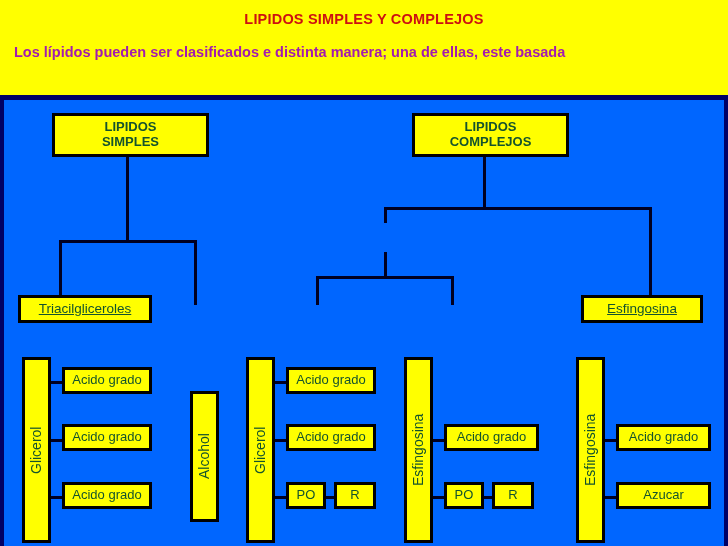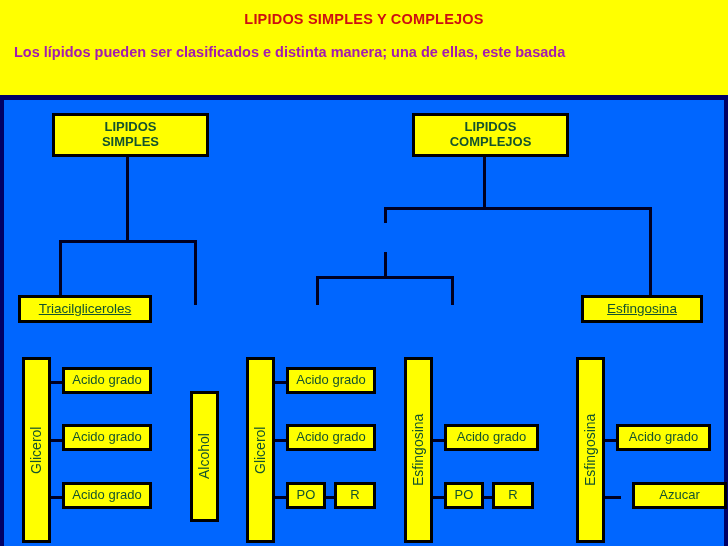--- a/index.html
+++ b/index.html
@@ -139,16 +139,16 @@
     <div class="ln hl" style="left:427px;top:396px;width:18px;"></div>
     <div class="box leaf" style="left:440px;top:324px;width:95px;height:27px;">Acido grado</div>
     <div class="box leaf" style="left:440px;top:382px;width:40px;height:27px;">PO</div>
     <div class="ln hl" style="left:477px;top:396px;width:14px;"></div>
     <div class="box leaf" style="left:488px;top:382px;width:42px;height:27px;">R</div>
 
     <div class="box vert" style="left:572px;top:257px;width:29px;height:186px;">Esfingosina</div>
     <div class="ln hl" style="left:599px;top:339px;width:18px;"></div>
     <div class="ln hl" style="left:599px;top:396px;width:18px;"></div>
     <div class="box leaf" style="left:612px;top:324px;width:95px;height:27px;">Acido grado</div>
-    <div class="box leaf" style="left:612px;top:382px;width:95px;height:27px;margin-left:16px;">Azucar</div>
+    <div class="box leaf" style="left:612px;top:382px;width:95px;height:27px;">Azucar</div>
 
   </div>
 </div>
 
 </body></html>

